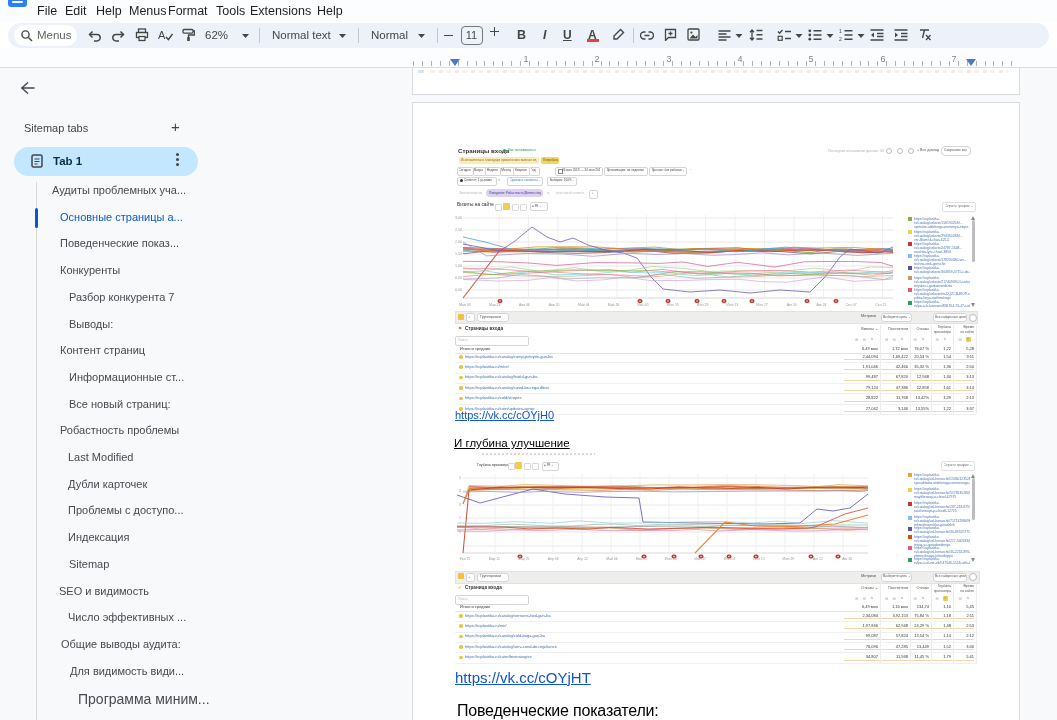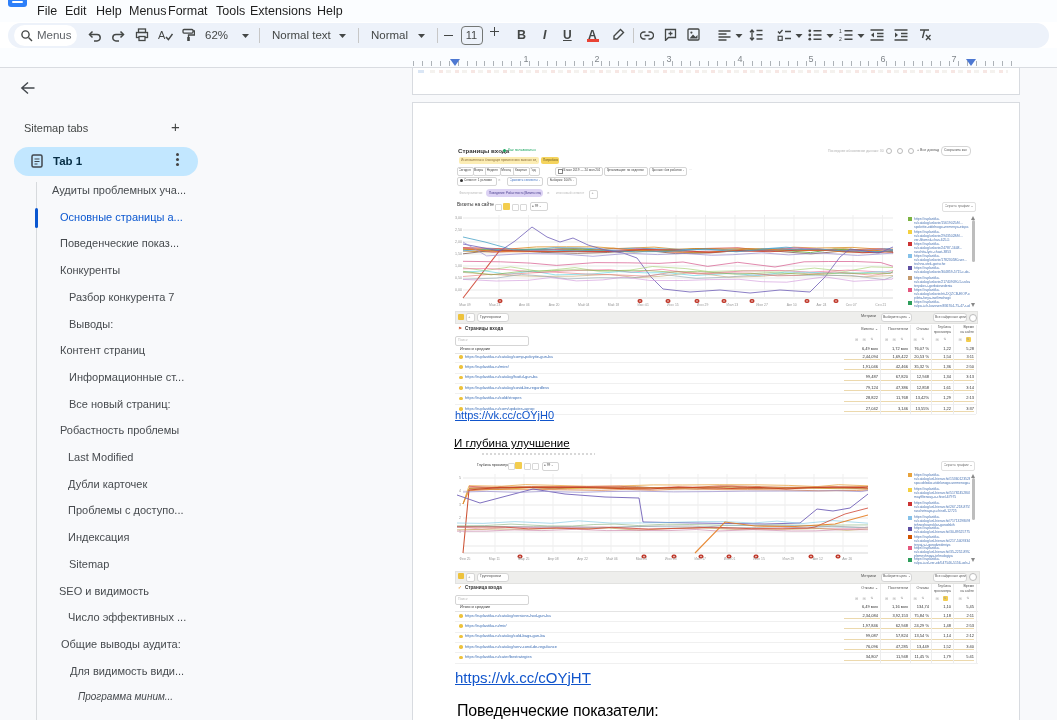--- a/index.html
+++ b/index.html
@@ -229,21 +229,21 @@
 <div class="a" style="left:60px;top:424.3px;font-size:11px;color:#474b4f;white-space:nowrap;">Робастность проблемы</div>
 <div class="a" style="left:68px;top:451.0px;font-size:11px;color:#474b4f;white-space:nowrap;">Last Modified</div>
 <div class="a" style="left:68px;top:477.7px;font-size:11px;color:#474b4f;white-space:nowrap;">Дубли карточек</div>
 <div class="a" style="left:68px;top:504.4px;font-size:11px;color:#474b4f;white-space:nowrap;">Проблемы с доступо...</div>
 <div class="a" style="left:68px;top:531.1px;font-size:11px;color:#474b4f;white-space:nowrap;">Индексация</div>
 <div class="a" style="left:69px;top:557.8px;font-size:11px;color:#474b4f;white-space:nowrap;">Sitemap</div>
 <div class="a" style="left:59px;top:584.5px;font-size:11px;color:#474b4f;white-space:nowrap;">SEO и видимость</div>
 <div class="a" style="left:68px;top:611.2px;font-size:11px;color:#474b4f;white-space:nowrap;">Число эффективных ...</div>
 <div class="a" style="left:61px;top:637.9px;font-size:11px;color:#474b4f;white-space:nowrap;">Общие выводы аудита:</div>
 <div class="a" style="left:70px;top:664.6px;font-size:11px;color:#474b4f;white-space:nowrap;">Для видимость види...</div>
-<div class="a" style="left:78px;top:691.3px;font-size:10px;color:#474b4f;white-space:nowrap;font-style:italic;">Программа миним...</div>
+<div class="a" style="left:78px;top:691.3px;font-size:14px;color:#474b4f;white-space:nowrap;">Программа миним...</div>
 <div class="a" style="left:458px;top:146.5px;font-size:6.2px;font-weight:700;color:#333;">Страницы входа</div>
 <div class="a" style="left:503px;top:149px;width:3px;height:3px;border-radius:50%;background:#18a55e;"></div>
 <div class="a" style="left:508px;top:147.5px;width:28px;overflow:hidden;font-size:3.6px;color:#18a55e;">Как пользоваться</div>
 <div class="a" style="left:828px;top:148.5px;width:56px;overflow:hidden;font-size:3.4px;color:#b0b0b0;">Последнее обновление данных: 30 мин</div>
 <div class="a" style="left:886px;top:148px;width:4px;height:4px;border:1px solid #bbb;border-radius:50%;"></div>
 <div class="a" style="left:897px;top:148px;width:4px;height:4px;border:1px solid #bbb;border-radius:50%;"></div>
 <div class="a" style="left:908px;top:148px;width:4px;height:4px;border:1px solid #bbb;border-radius:50%;"></div>
 <div class="a" style="left:917px;top:148px;width:22px;overflow:hidden;font-size:3.6px;color:#555;">+ Все доклады</div>
 <div class="a" style="left:941px;top:145.5px;width:28px;height:8px;background:#fff;border:1px solid #d5d5d5;border-radius:2px;border-radius:4px;"></div>
 <div class="a" style="left:944px;top:148px;width:24px;overflow:hidden;font-size:3.4px;color:#555;">Сохранить как ⌄</div>

